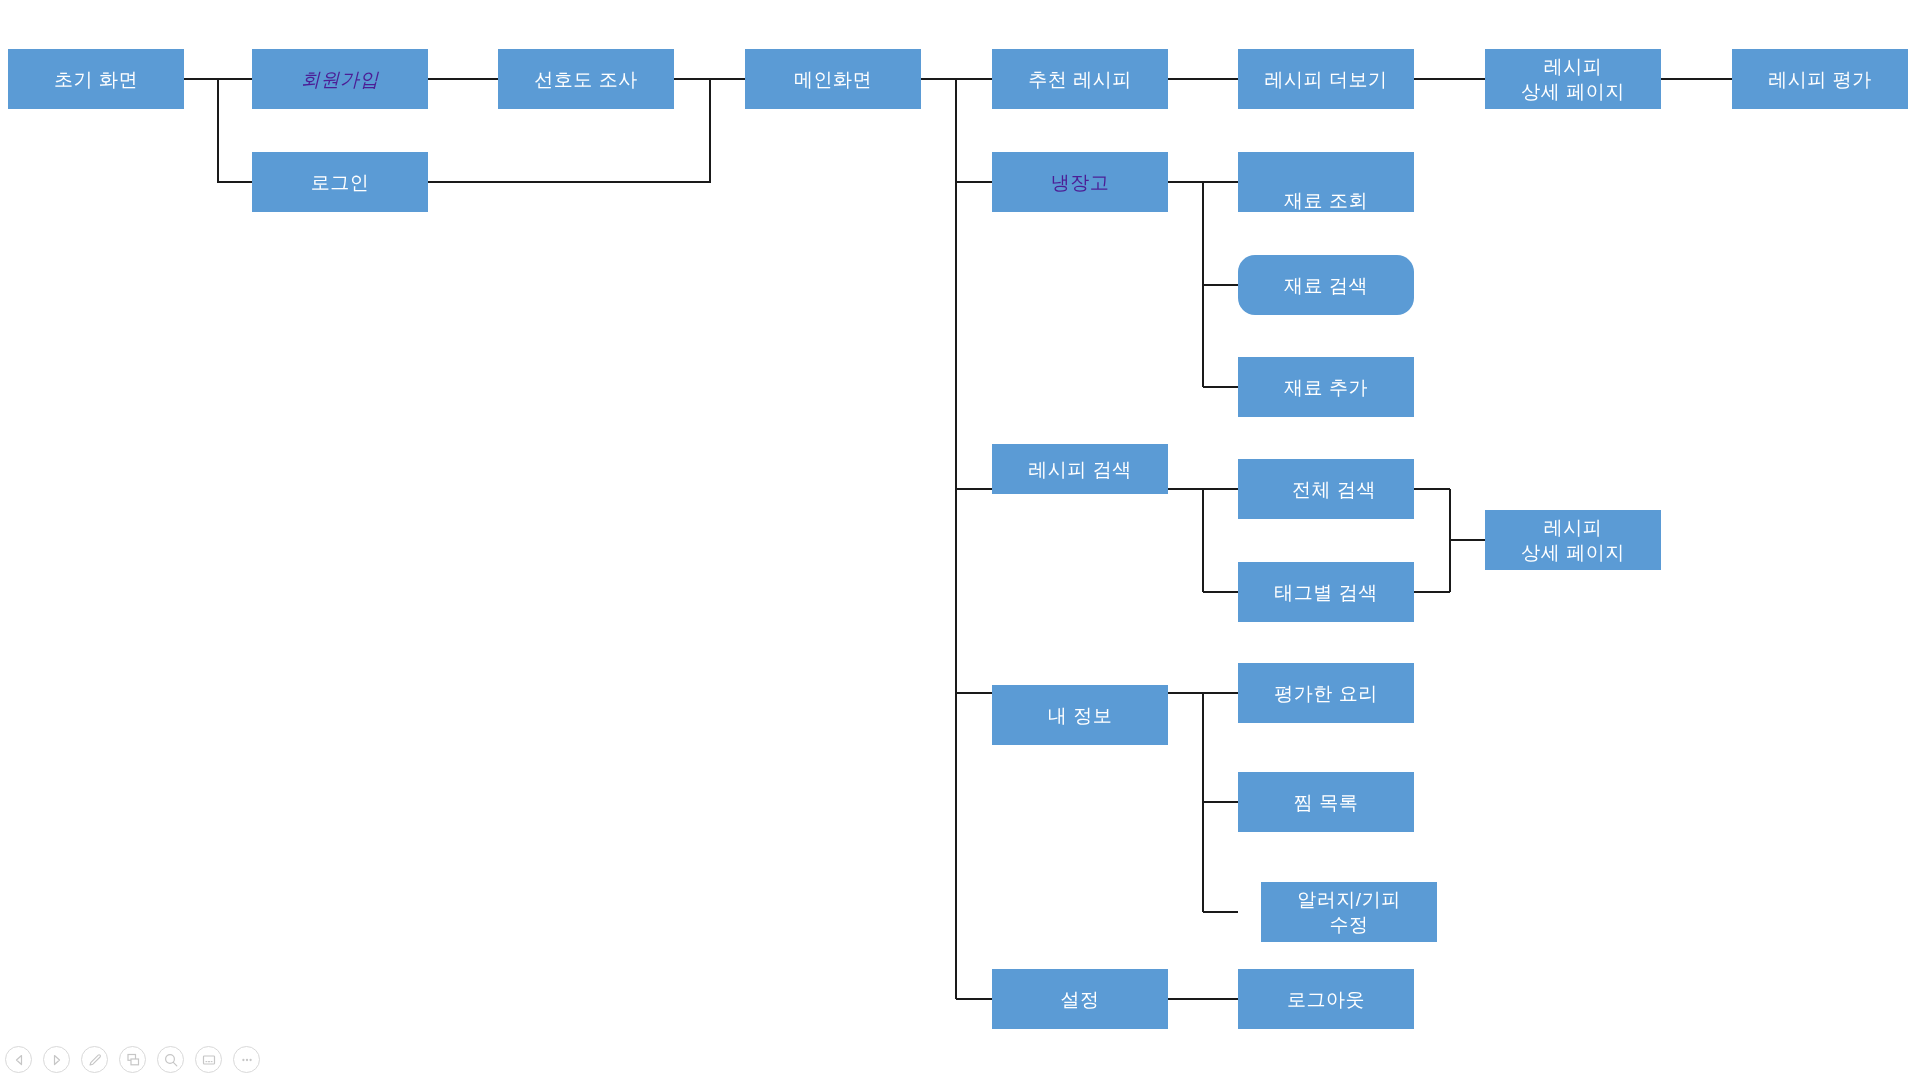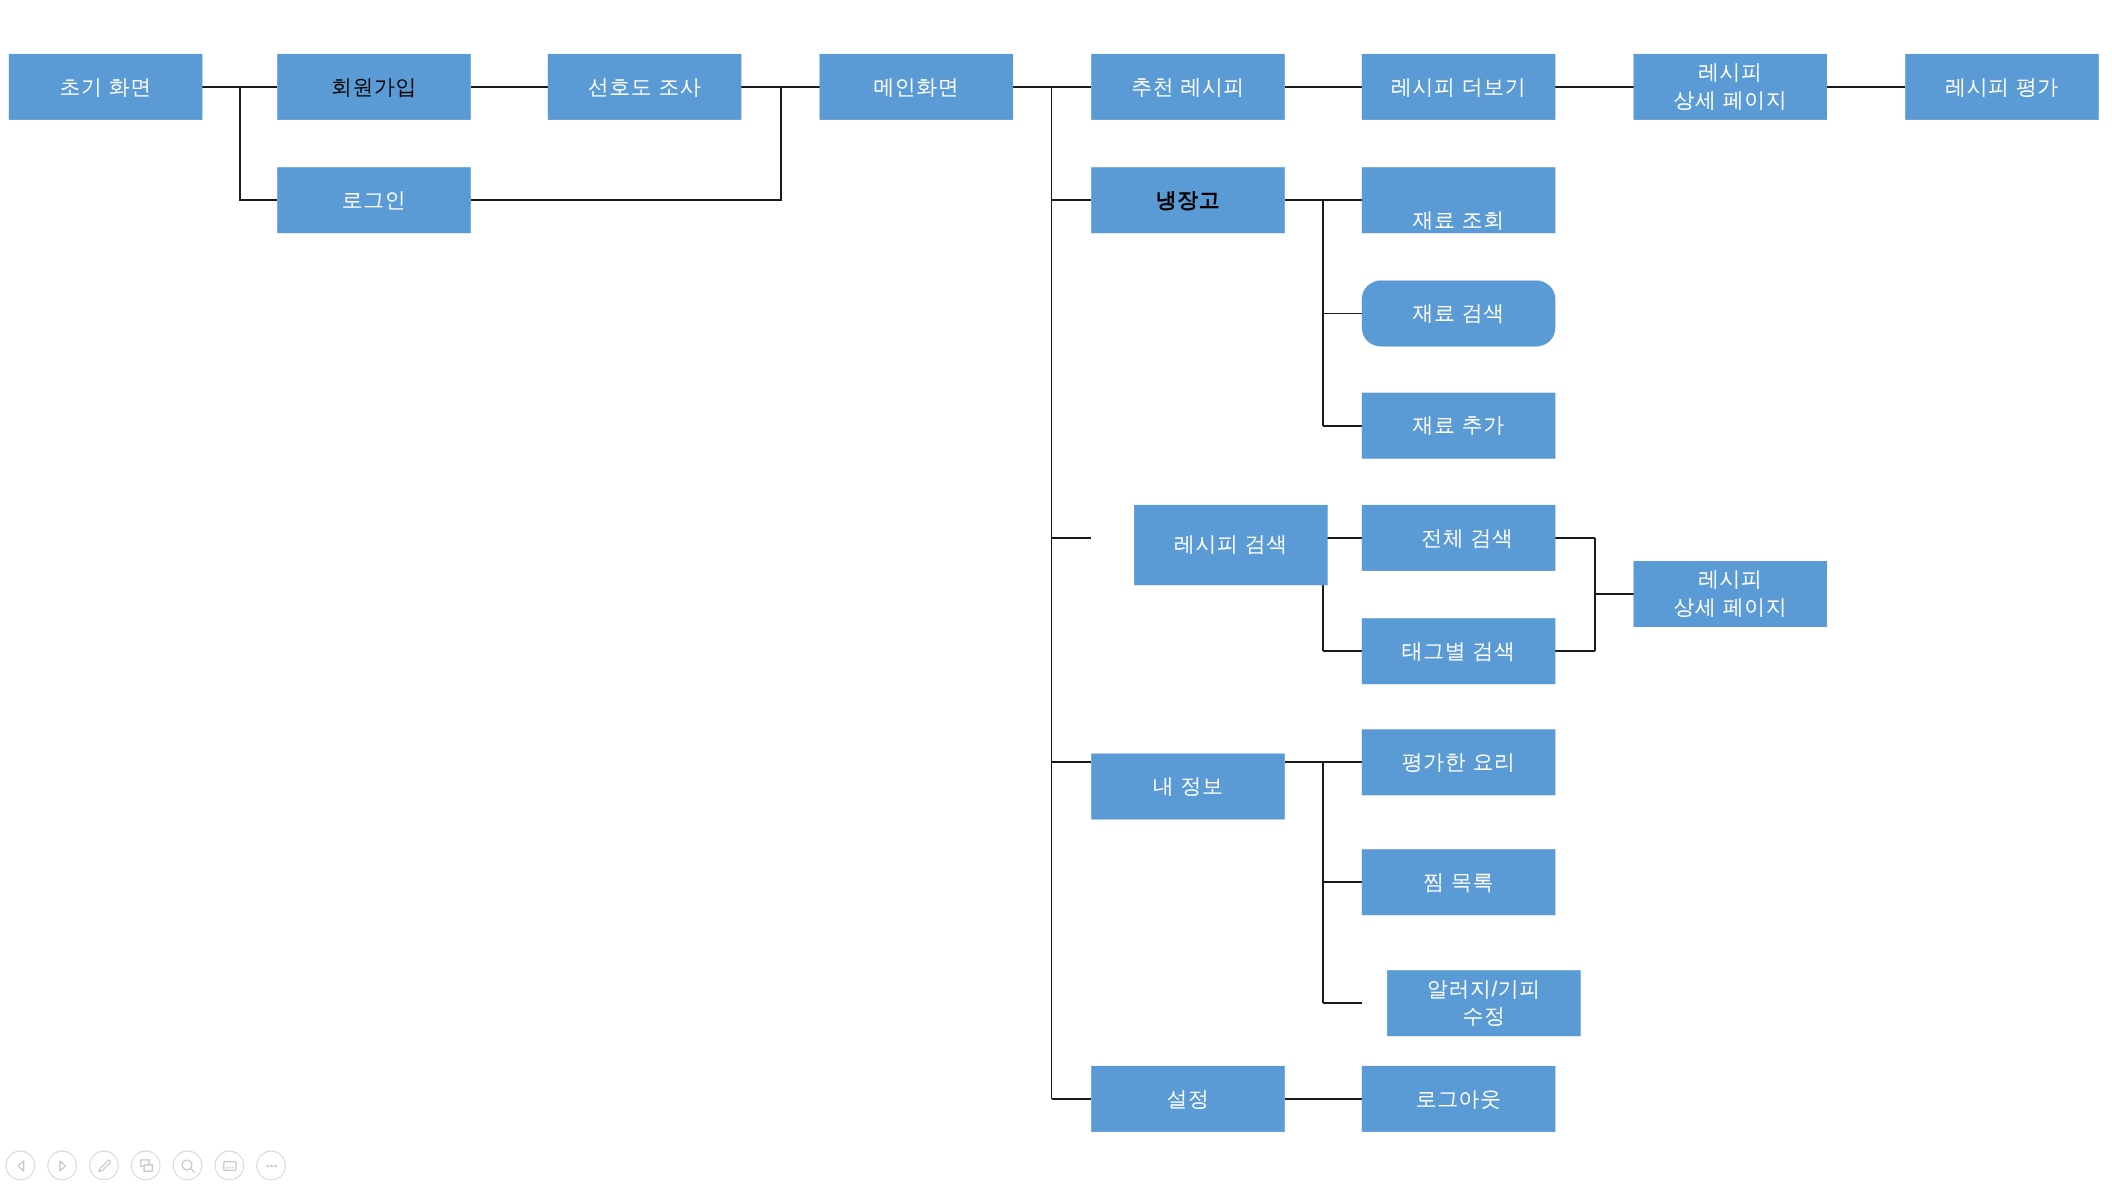--- a/index.html
+++ b/index.html
@@ -92,21 +92,21 @@
       <polyline points="1203,693 1203,912" stroke="#1a1a1a"></polyline>
       <polyline points="1203,802 1238,802" stroke="#1a1a1a"></polyline>
       <polyline points="1203,912 1238,912" stroke="#1a1a1a"></polyline>
       <polyline points="1168,999 1238,999" stroke="#1a1a1a"></polyline>
     </svg>
   <div id="node-layer">
       <div class="node" style="left: 8px; top: 49px; width: 176px; height: 60px; background: rgb(91, 155, 213);">
         <span class="node-label" style="color: rgb(255, 255, 255);">초기 화면</span>
       </div>
       <div class="node" style="left: 252px; top: 49px; width: 176px; height: 60px; background: rgb(91, 155, 213);">
-        <span class="node-label" style="color: #000000;">회원가입</span>
+        <span class="node-label" style="color: #4c1d95; font-style: italic;">회원가입</span>
       </div>
       <div class="node" style="left: 498px; top: 49px; width: 176px; height: 60px; background: rgb(91, 155, 213);">
         <span class="node-label" style="color: rgb(255, 255, 255);">선호도 조사</span>
       </div>
       <div class="node" style="left: 745px; top: 49px; width: 176px; height: 60px; background: rgb(91, 155, 213);">
         <span class="node-label" style="color: rgb(255, 255, 255);">메인화면</span>
       </div>
       <div class="node" style="left: 992px; top: 49px; width: 176px; height: 60px; background: rgb(91, 155, 213);">
         <span class="node-label" style="color: rgb(255, 255, 255);">추천 레시피</span>
       </div>
@@ -117,32 +117,32 @@
         <span class="node-label" style="color: rgb(255, 255, 255);">레시피
 상세 페이지</span>
       </div>
       <div class="node" style="left: 1732px; top: 49px; width: 176px; height: 60px; background: rgb(91, 155, 213);">
         <span class="node-label" style="color: rgb(255, 255, 255);">레시피 평가</span>
       </div>
       <div class="node" style="left: 252px; top: 152px; width: 176px; height: 60px; background: rgb(91, 155, 213);">
         <span class="node-label" style="color: rgb(255, 255, 255);">로그인</span>
       </div>
       <div class="node" style="left: 992px; top: 152px; width: 176px; height: 60px; background: rgb(91, 155, 213);">
-        <span class="node-label" style="color: #000000; font-weight: bold;">냉장고</span>
+        <span class="node-label" style="color: #4c1d95;">냉장고</span>
       </div>
       <div class="node" style="left: 1238px; top: 152px; width: 176px; height: 60px; background: rgb(91, 155, 213);">
         <span class="node-label" style="color: rgb(255, 255, 255); margin-top: 36px;">재료 조회</span>
       </div>
       <div class="node" style="left: 1238px; top: 255px; width: 176px; height: 60px; background: rgb(91, 155, 213); border-radius: 17px;">
         <span class="node-label" style="color: rgb(255, 255, 255);">재료 검색</span>
       </div>
       <div class="node" style="left: 1238px; top: 357px; width: 176px; height: 60px; background: rgb(91, 155, 213);">
         <span class="node-label" style="color: rgb(255, 255, 255);">재료 추가</span>
       </div>
-      <div class="node" style="left: 992px; top: 459px; width: 176px; height: 73px; background: rgb(91, 155, 213); margin-left: 39px;">
+      <div class="node" style="left: 992px; top: 444px; width: 176px; height: 50px; background: rgb(91, 155, 213);">
         <span class="node-label" style="color: rgb(255, 255, 255);">레시피 검색</span>
       </div>
       <div class="node" style="left: 1238px; top: 459px; width: 176px; height: 60px; background: rgb(91, 155, 213);">
         <span class="node-label" style="color: rgb(255, 255, 255); margin-left: 16px;">전체 검색</span>
       </div>
       <div class="node" style="left: 1238px; top: 562px; width: 176px; height: 60px; background: rgb(91, 155, 213);">
         <span class="node-label" style="color: rgb(255, 255, 255);">태그별 검색</span>
       </div>
       <div class="node" style="left: 1485px; top: 510px; width: 176px; height: 60px; background: rgb(91, 155, 213);">
         <span class="node-label" style="color: rgb(255, 255, 255);">레시피

